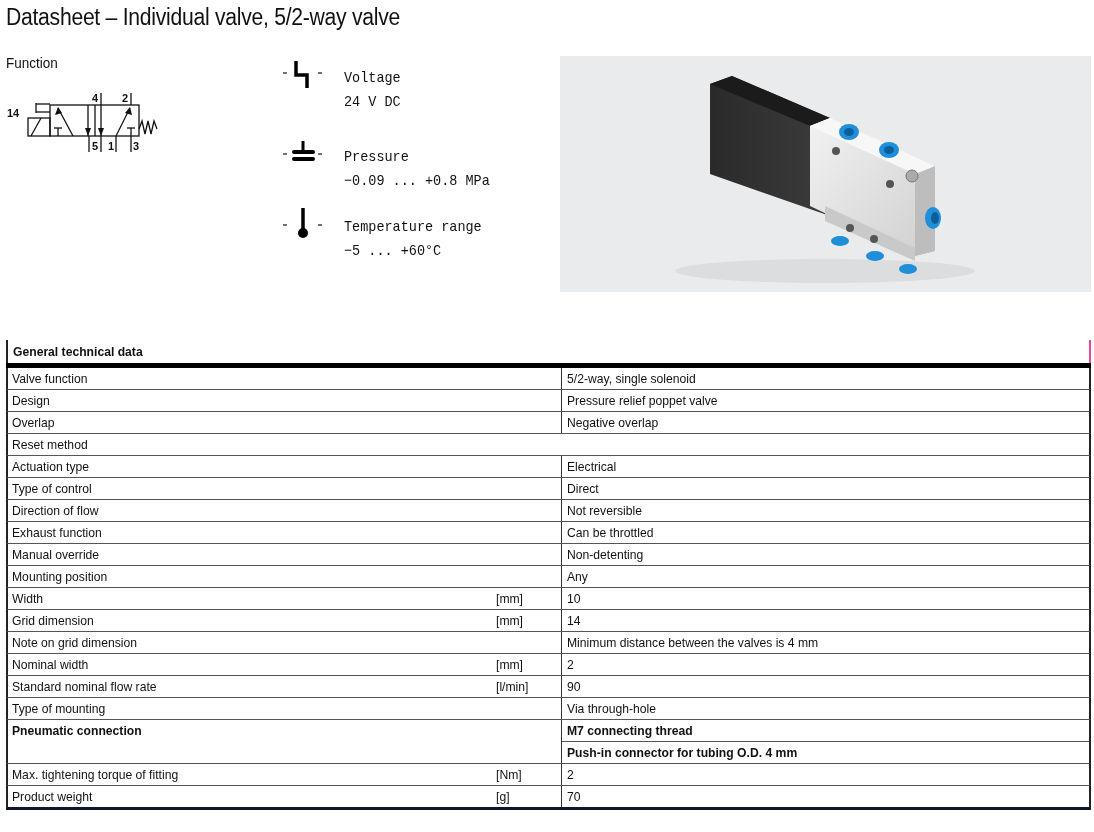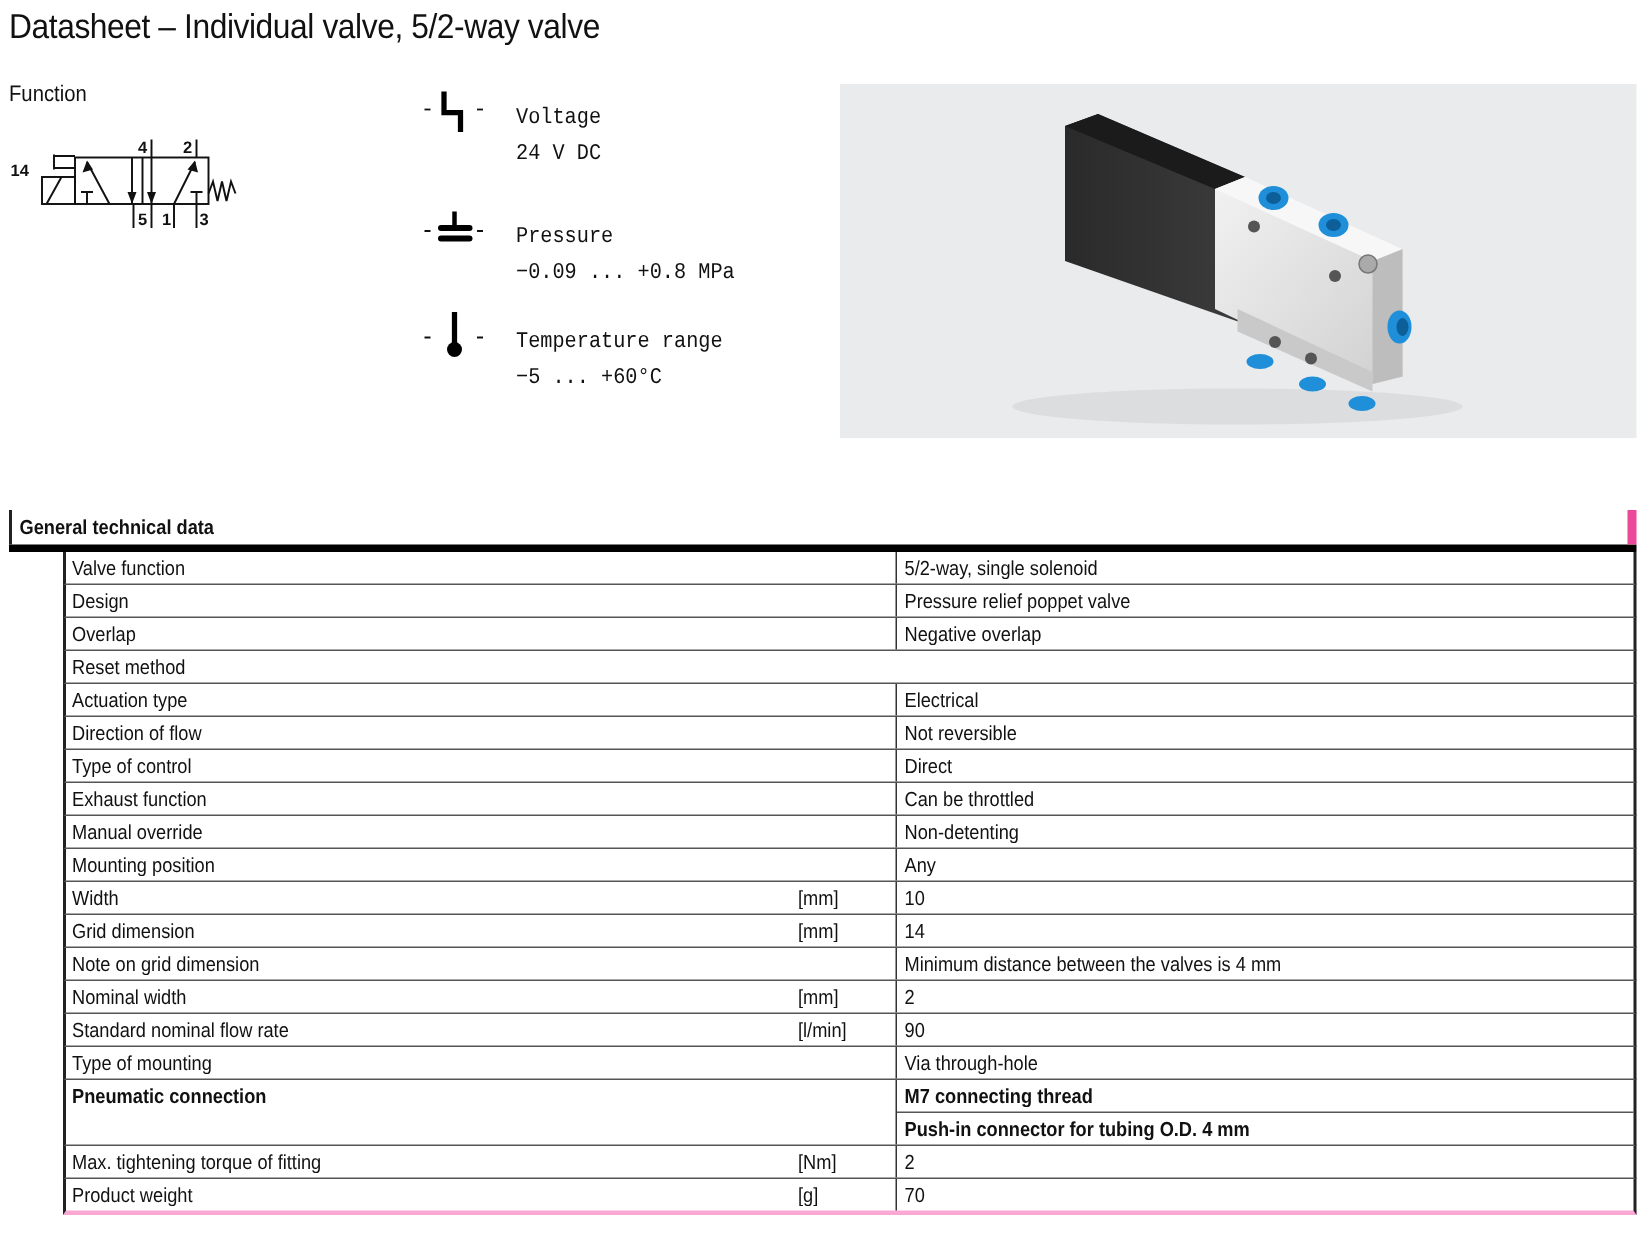--- a/index.html
+++ b/index.html
@@ -33,48 +33,48 @@
     .product-image {
       position: absolute; left: 560px; top: 56px; width: 531px; height: 236px;
       background: #eaebec;
     }
     
     .tech-table {
       position: absolute; left: 6px; top: 340px; width: 1085px;
     }
     .tech-header {
       position: relative; height: 23px;
-      border-left: 2px solid #222; border-right: 6px solid #ec4899;
+      border-left: 2px solid #222; border-right: 2px solid #ec4899;
     }
     .tech-header span {
       position: absolute; left: 5px; top: 4px; font-size: 13.5px; font-weight: bold;
       transform: scaleX(0.9); transform-origin: left top; white-space: nowrap;
     }
     .tech-header-bar { height: 5px; background: #000; }
     .row {
       position: relative; height: 21px; border-bottom: 1px solid #555;
-      border-left: 2px solid #222; border-right: 2px solid #222; margin-left: 36px;
+      border-left: 2px solid #222; border-right: 2px solid #222;
     }
     .row.tall { height: 43px; font-weight: bold; }
     .row .cell-label, .row .cell-unit, .row .cell-value, .row .cell-value2 {
       position: absolute; font-size: 13.5px; white-space: nowrap;
       transform: scaleX(0.9); transform-origin: left top;
     }
     .row .cell-label { left: 4px; top: 3px; }
     .row .cell-unit { left: 488px; top: 3px; }
     .row .value-col {
       position: absolute; left: 553px; top: 0; bottom: 0; right: 0;
       border-left: 1.5px solid #333;
     }
     .row .cell-value { left: 5px; top: 3px; }
     .row .cell-value2 { left: 5px; top: 25px; }
     .row .sub-divider {
       position: absolute; left: 0; right: 0; top: 21px; border-top: 1px solid #555;
     }
-    .row.last { border-bottom: 3px solid #f9a8d4; }
+    .row.last { border-bottom: 3px solid #0f172a; }
   </style>
 </head>
 <body>
 
 <div class="title">Datasheet – Individual valve, 5/2-way valve</div>
 
 <div class="function-label">Function</div>
 
 <svg class="symbol" width="170" height="70" viewBox="0 85 170 70">
   <g fill="none" stroke="#111" stroke-width="1.3">
@@ -231,29 +231,29 @@
   <div class="row">
     <span class="cell-label">Reset method</span>
   </div>
   <div class="row">
     <span class="cell-label">Actuation type</span>
     <div class="value-col">
         <span class="cell-value">Electrical</span>
       </div>
   </div>
   <div class="row">
+    <span class="cell-label">Type of control</span>
+    <div class="value-col">
+        <span class="cell-value">Direct</span>
+      </div>
+  </div>
+  <div class="row">
     <span class="cell-label">Direction of flow</span>
     <div class="value-col">
         <span class="cell-value">Not reversible</span>
-      </div>
-  </div>
-  <div class="row">
-    <span class="cell-label">Type of control</span>
-    <div class="value-col">
-        <span class="cell-value">Direct</span>
       </div>
   </div>
   <div class="row">
     <span class="cell-label">Exhaust function</span>
     <div class="value-col">
         <span class="cell-value">Can be throttled</span>
       </div>
   </div>
   <div class="row">
     <span class="cell-label">Manual override</span>

